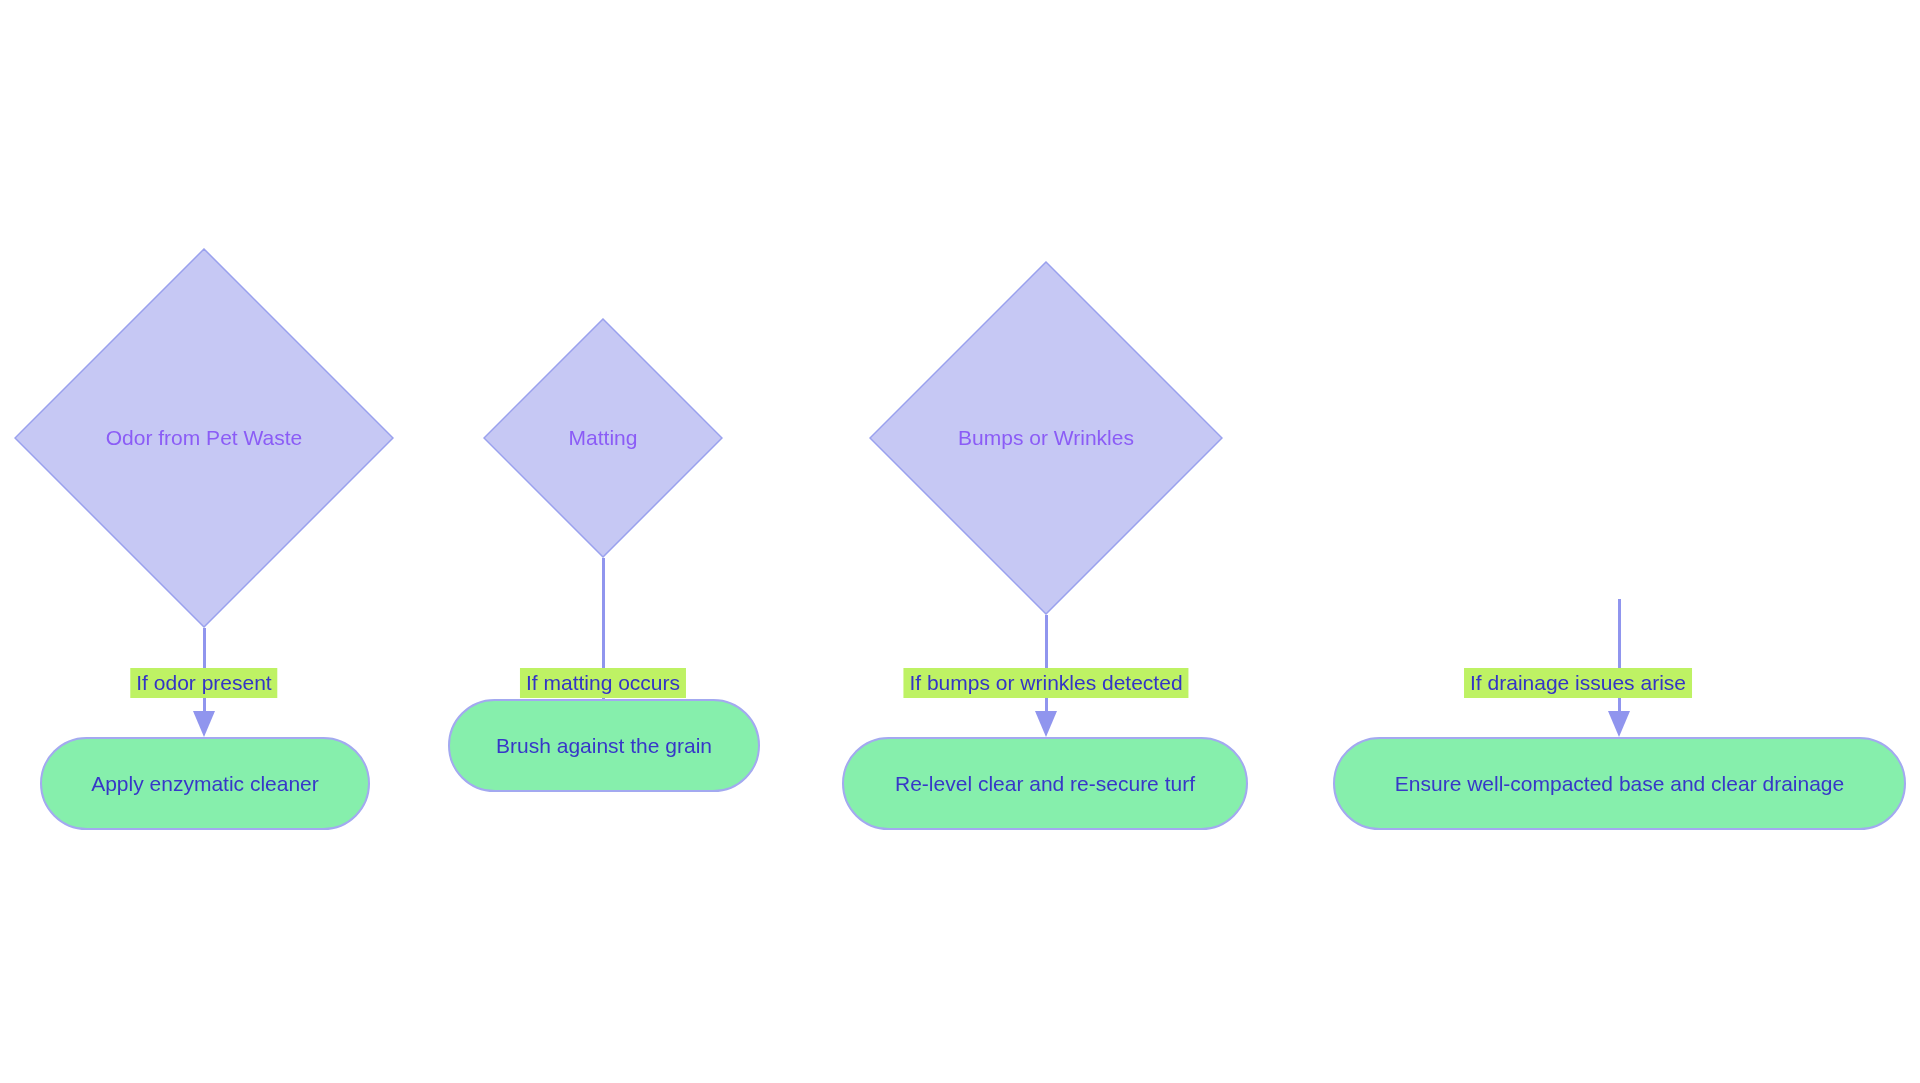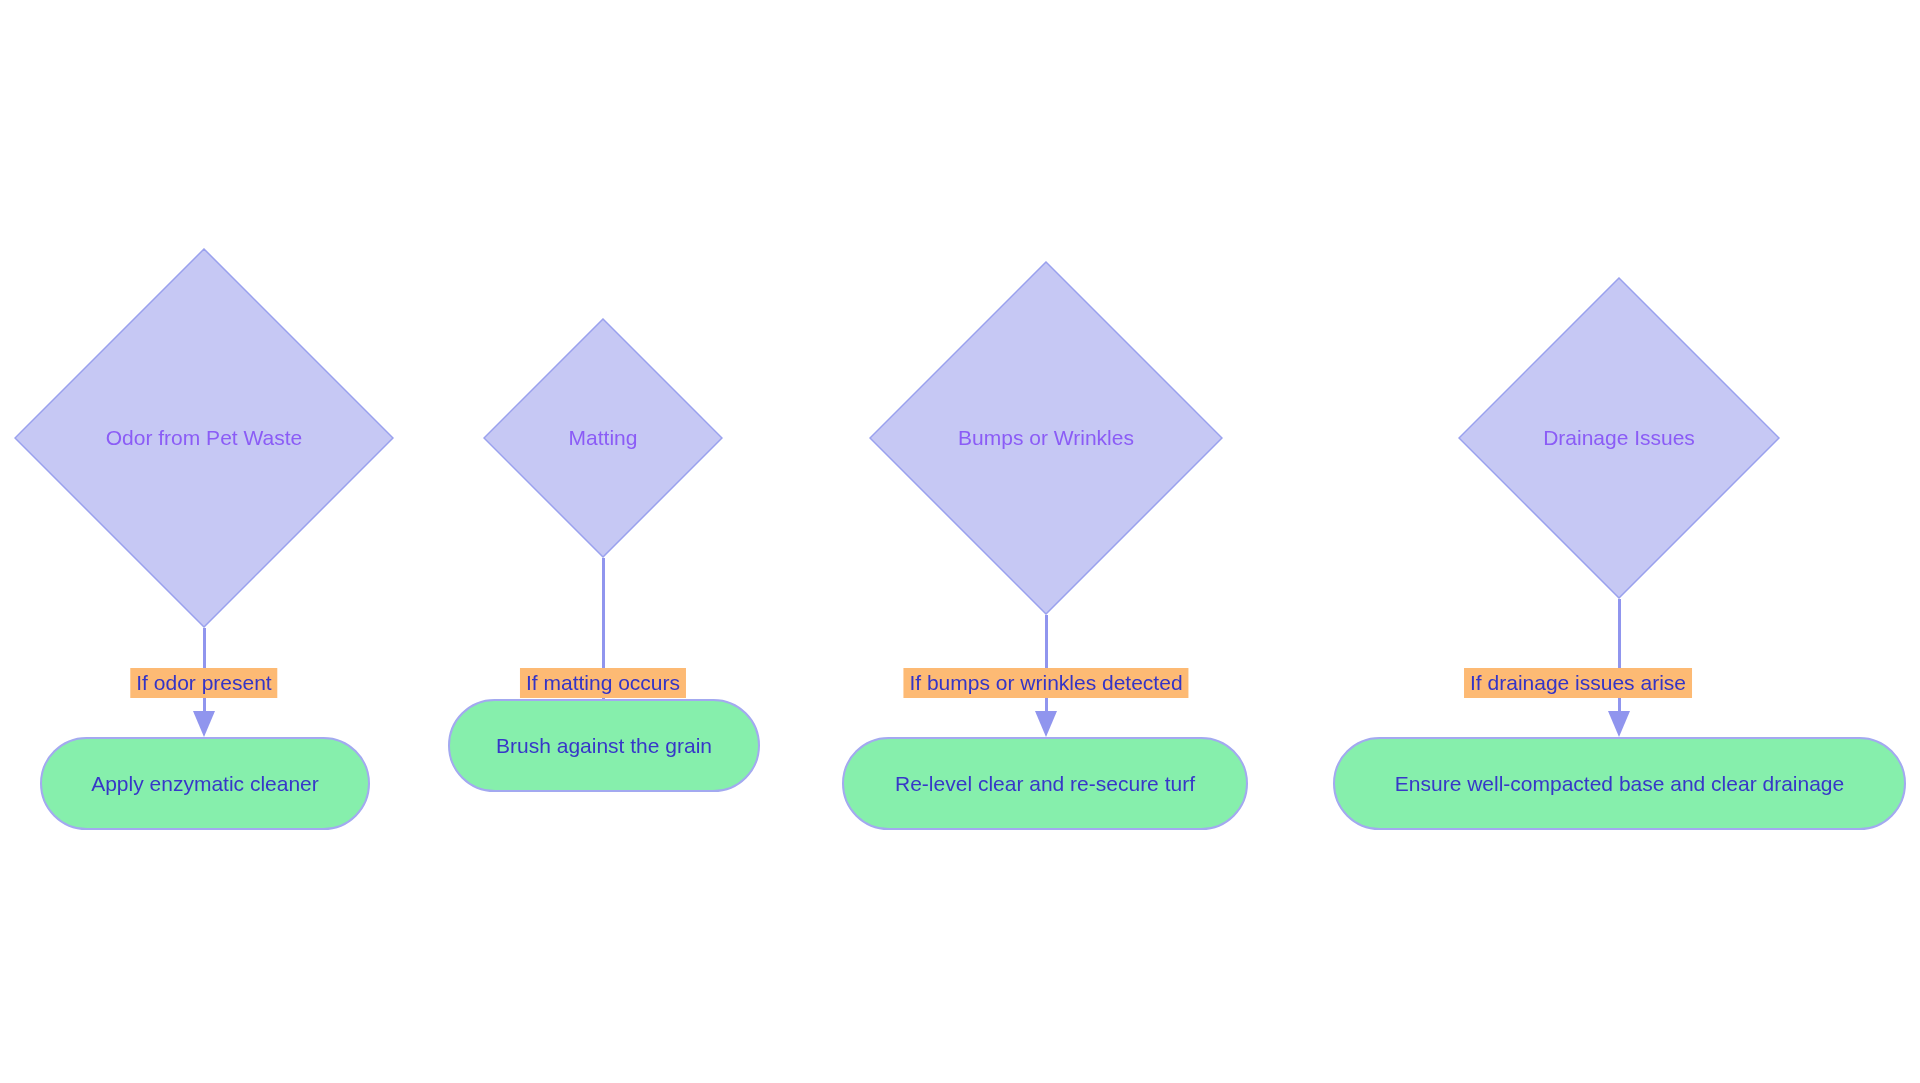--- a/index.html
+++ b/index.html
@@ -49,21 +49,21 @@
     position: absolute;
     width: 0;
     height: 0;
     border-left: 11px solid transparent;
     border-right: 11px solid transparent;
     border-top: 26px solid #9095ee;
   }
   .edge-label {
     position: absolute;
     transform: translateX(-50%);
-    background: #fdba74;
+    background: #bef264;
     color: #3434c6;
     font-size: 21px;
     line-height: 30px;
     padding: 0 6px;
     white-space: nowrap;
   }
   .pill {
     position: absolute;
     height: 93px;
     box-sizing: border-box;
@@ -116,26 +116,20 @@
     </svg>
     <div class="diamond-label">Bumps or Wrinkles</div>
   </div>
   <div class="edge-line" style="left:1044.5px; top:615px; height:97px;"></div>
   <div class="edge-arrowhead" style="left:1035px; top:711px;"></div>
   <div class="edge-label" style="left:1046px; top:668px;">If bumps or wrinkles detected</div>
   <div class="pill" style="left:842px; top:737px; width:406px;">
     <span>Re-level clear and re-secure turf</span>
   </div>
 
-  <div class="diamond-wrap" style="left:1458px; top:277px; width:322px; height:322px;">
-    <svg class="diamond-svg" width="322" height="322" viewBox="0 0 322 322">
-      <polygon points="161,1 321,161 161,321 1,161"></polygon>
-    </svg>
-    <div class="diamond-label">Drainage Issues</div>
-  </div>
   <div class="edge-line" style="left:1617.5px; top:599px; height:113px;"></div>
   <div class="edge-arrowhead" style="left:1608px; top:711px;"></div>
   <div class="edge-label" style="left:1578px; top:668px;text-align:center;">If drainage issues arise</div>
   <div class="pill" style="left:1333px; top:737px; width:573px;">
     <span>Ensure well-compacted base and clear drainage</span>
   </div>
 
 </div>
 
 </body></html>

